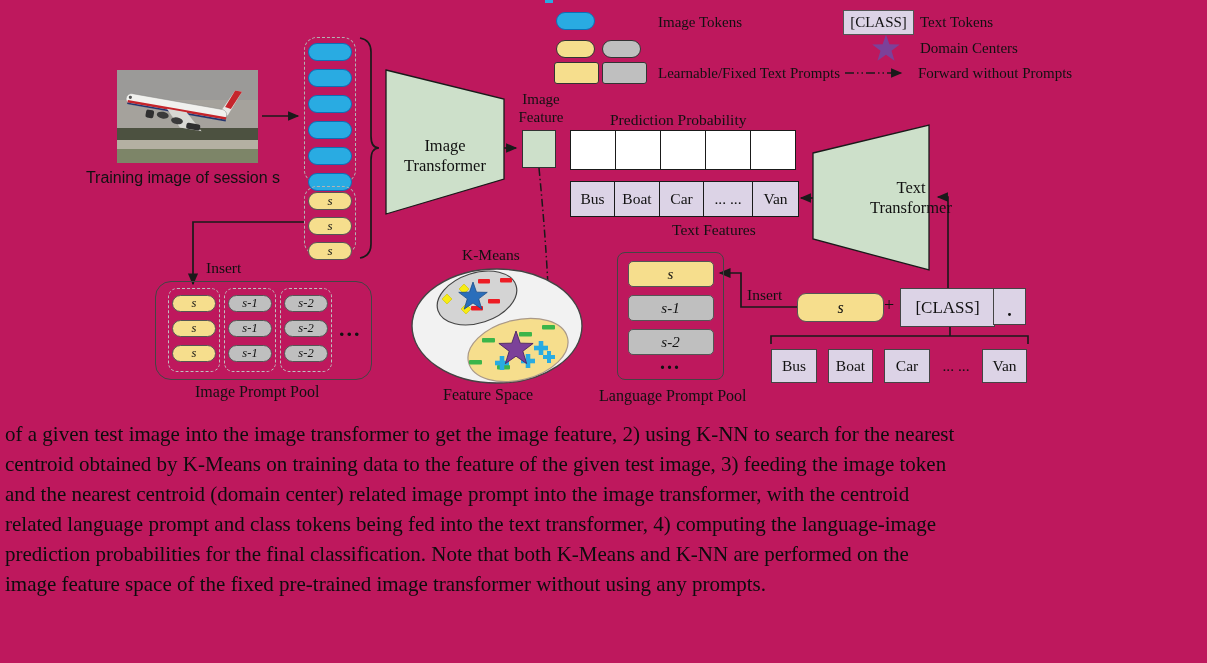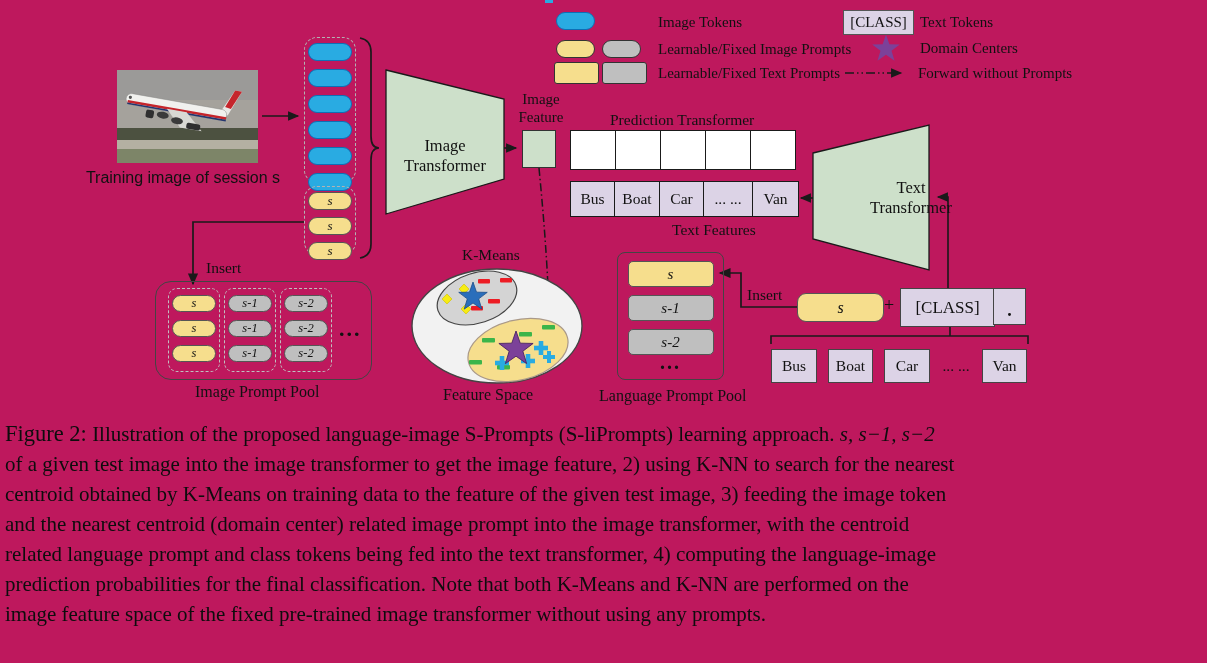--- a/index.html
+++ b/index.html
@@ -169,21 +169,20 @@
     <line x1="845" y1="73" x2="901" y2="73" stroke="#1a1a1a" stroke-width="1.6" stroke-dasharray="9 3 1.5 3 1.5 3" marker-end="url(#ah)"></line>
   </svg>
 
   <div class="abs" style="left:545px;top:0;width:8px;height:3px;background:var(--blue);"></div>
 
   <div class="sw-pill blue-fill" style="left:556px;top:12px;"></div>
   <div class="legend-lbl" style="left:658px;top:14px;">Image Tokens</div>
 
   <div class="sw-pill yellow-fill" style="left:556px;top:40px;"></div>
   <div class="sw-pill gray-fill" style="left:602px;top:40px;"></div>
-  <div class="legend-lbl" style="left:658px;top:41px;">Learnable/Fixed Image Prompts</div>
 
   <div class="sw-rect yellow-fill" style="left:554px;top:62px;"></div>
   <div class="sw-rect gray-fill" style="left:602px;top:62px;"></div>
   <div class="legend-lbl" style="left:658px;top:65px;">Learnable/Fixed Text Prompts</div>
 
   <div id="class-legend">[CLASS]</div>
   <div class="legend-lbl" style="left:920px;top:14px;">Text Tokens</div>
   <div class="legend-lbl" style="left:920px;top:40px;">Domain Centers</div>
   <div class="legend-lbl" style="left:918px;top:65px;">Forward without Prompts</div>
 
@@ -224,21 +223,21 @@
       <div class="pill yellow-pill">s</div>
       <div class="pill yellow-pill">s</div>
     </div>
 
   <div class="trap-lbl" style="left:395px;top:124px;width:100px;margin-top:12px;">Image Transformer</div>
   <div class="trap-lbl" style="left:823px;top:178px;width:96px;margin-left:40px;">Text Transformer</div>
 
   <div class="abs center" style="left:510px;top:90px;width:62px;font-size:15px;line-height:18px;">Image Feature</div>
   <div class="abs" style="left:522px;top:130px;width:32px;height:36px;background:var(--green);border:1.3px solid #333;"></div>
 
-  <div class="abs" style="left:610px;top:111px;font-size:15.5px;">Prediction Transformer</div>
+  <div class="abs" style="left:610px;top:111px;font-size:15.5px;">Prediction Probability</div>
   <div id="pred-row">
       <div class="pred-cell"></div>
       <div class="pred-cell"></div>
       <div class="pred-cell"></div>
       <div class="pred-cell"></div>
       <div class="pred-cell"></div>
     </div>
 
   <div id="tf-row">
       <div class="tf-cell" style="width: 43px;">Bus</div>
@@ -293,24 +292,20 @@
 
   <div id="class-row-host">
       <div class="class-box" style="left: 771px; width: 46px;">Bus</div>
       <div class="class-box" style="left: 828px; width: 45px;">Boat</div>
       <div class="class-box" style="left: 884px; width: 46px;">Car</div>
       <div class="class-ellipsis" style="left: 931px; width: 50px;">... ...</div>
       <div class="class-box" style="left: 982px; width: 45px;">Van</div>
     </div>
 
   <div id="caption">
-    <div id="cap-line1">
-      <span id="figure-label">Figure 2:</span>
-      <span>Illustration of the proposed language-image S-Prompts (S-liPrompts) learning approach. </span><i>s, s−1, s−2</i>
-    </div>
     <div id="caption-rest">
         <div class="cap-line">of a given test image into the image transformer to get the image feature, 2) using K-NN to search for the nearest</div>
         <div class="cap-line">centroid obtained by K-Means on training data to the feature of the given test image, 3) feeding the image token</div>
         <div class="cap-line">and the nearest centroid (domain center) related image prompt into the image transformer, with the centroid</div>
         <div class="cap-line">related language prompt and class tokens being fed into the text transformer, 4) computing the language-image</div>
         <div class="cap-line">prediction probabilities for the final classification. Note that both K-Means and K-NN are performed on the</div>
         <div class="cap-line">image feature space of the fixed pre-trained image transformer without using any prompts.</div>
       </div>
   </div>
 

